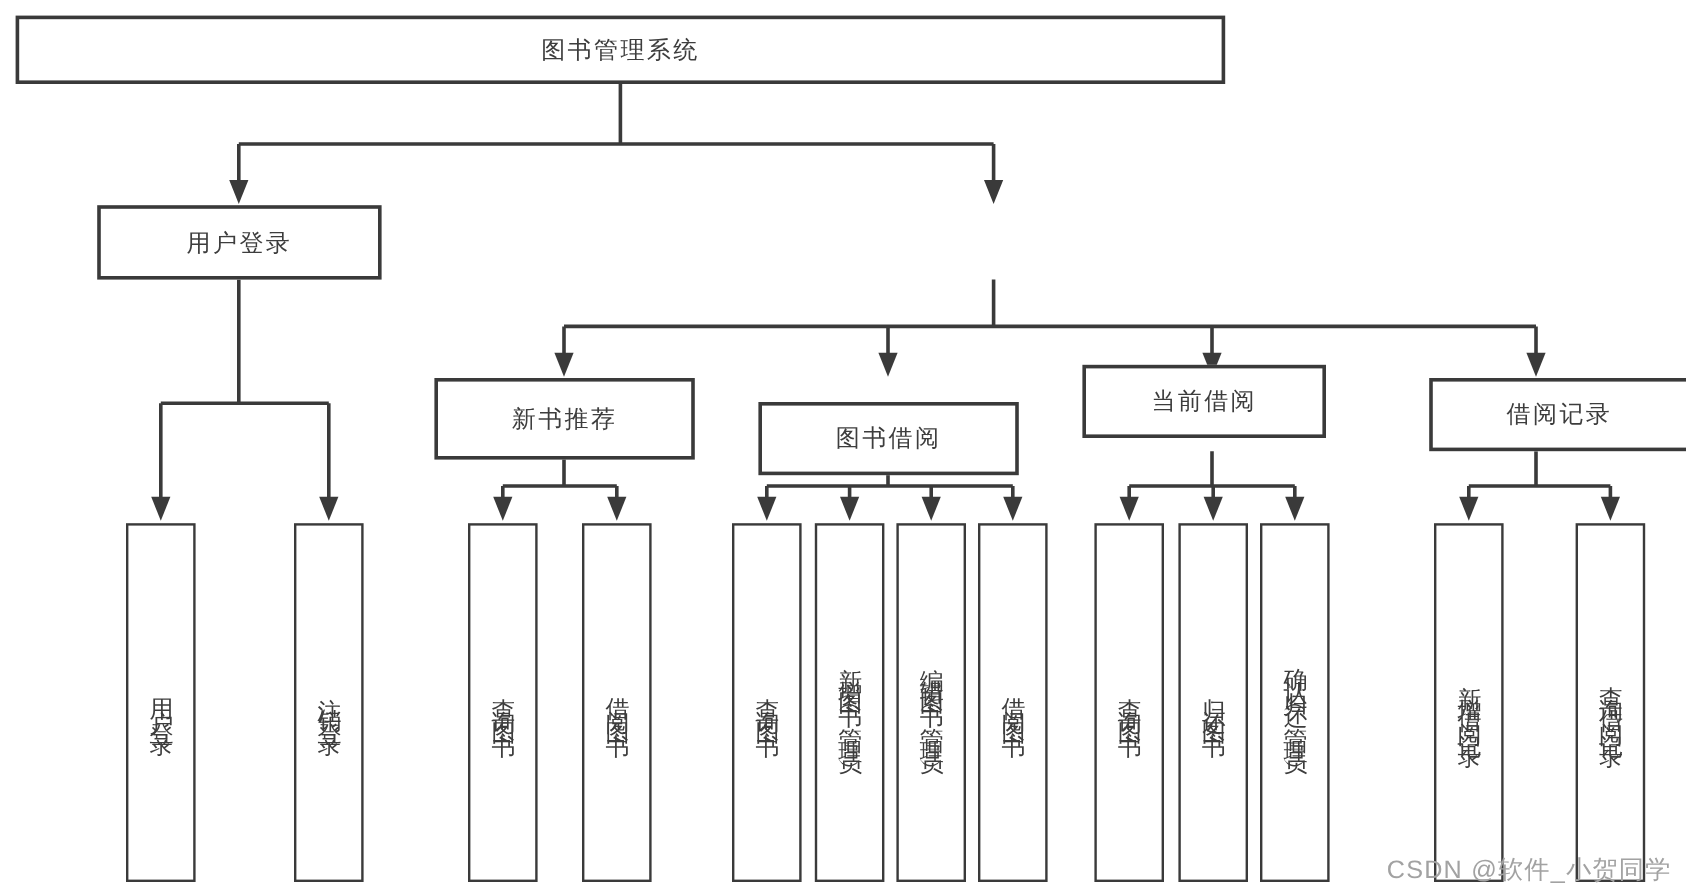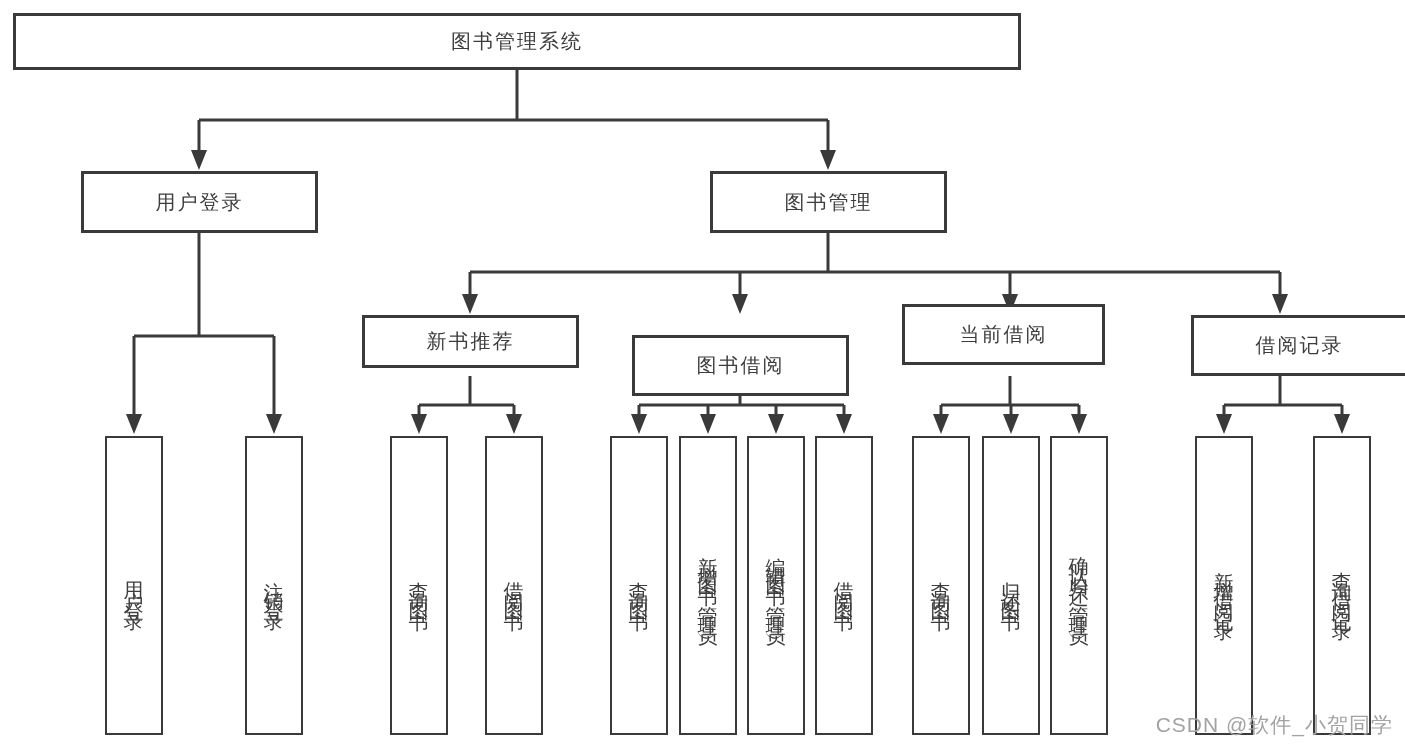--- a/index.html
+++ b/index.html
@@ -85,23 +85,22 @@
     <polygon points="933,414 949,414 941,434"></polygon>
     <polygon points="1003,414 1019,414 1011,434"></polygon>
     <polygon points="1071,414 1087,414 1079,434"></polygon>
     <polygon points="1216,414 1232,414 1224,434"></polygon>
     <polygon points="1334,414 1350,414 1342,434"></polygon>
   </svg>
 
   <div class="box" style="left:13px;top:13px;width:1008px;height:57px;">图书管理系统</div>
 
   <div class="box" style="left:81px;top:171px;width:237px;height:62px;">用户登录</div>
-  <div class="box" style="left:710px;top:171px;width:237px;height:62px;">图书管理</div>
 
-  <div class="box" style="left:362px;top:315px;width:217px;height:53px;">新书推荐</div>
+  <div class="box" style="left:362px;top:315px;width:217px;height:68px;">新书推荐</div>
   <div class="box" style="left:632px;top:315px;width:217px;height:61px;margin-top:20px;">图书借阅</div>
   <div class="box" style="left:902px;top:304px;width:203px;height:61px;">当前借阅</div>
   <div class="box" style="left:1172px;top:315px;width:217px;height:61px;margin-left:19px;">借阅记录</div>
 
   <div class="box leaf" style="left:105px;top:436px;width:58px;height:299px;">用户登录</div>
   <div class="box leaf" style="left:245px;top:436px;width:58px;height:299px;">注销登录</div>
 
   <div class="box leaf" style="left:390px;top:436px;width:58px;height:299px;">查询图书</div>
   <div class="box leaf" style="left:485px;top:436px;width:58px;height:299px;">借阅图书</div>
 

